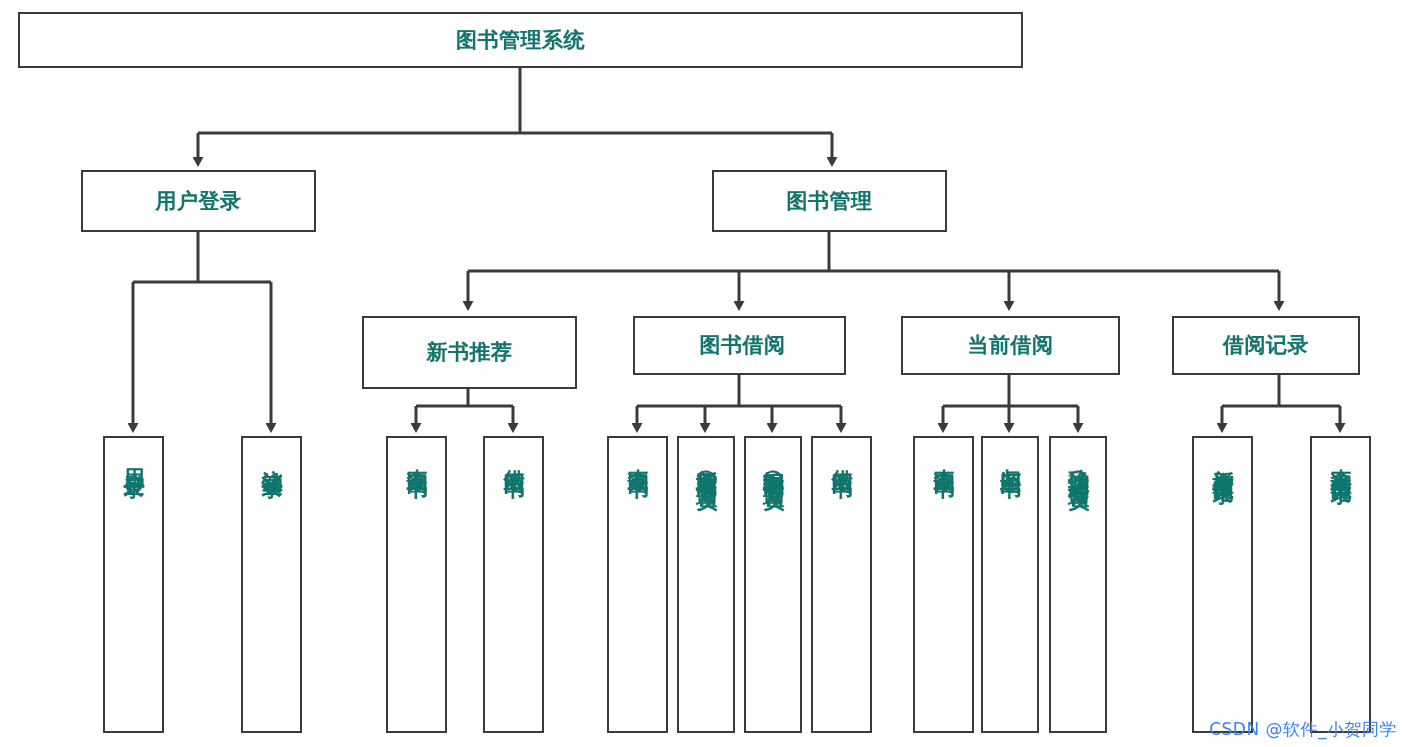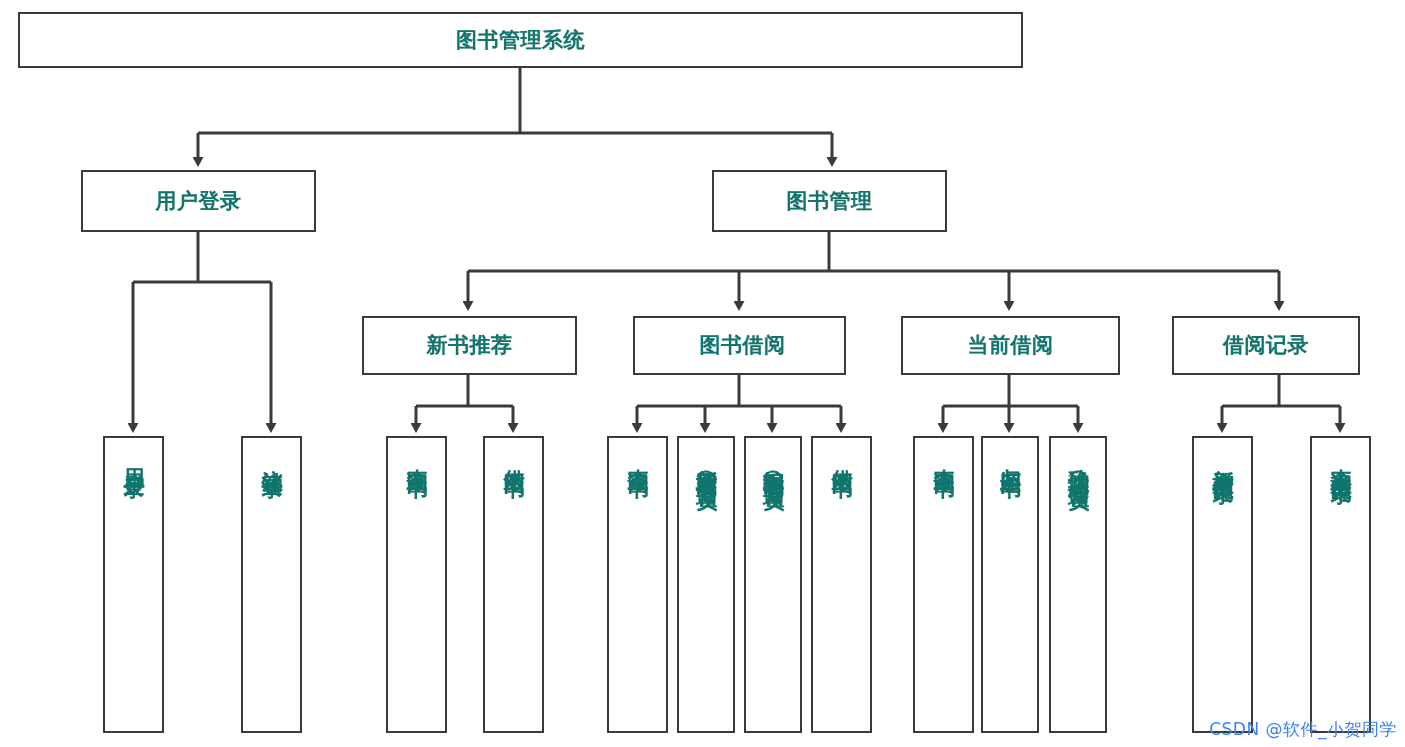--- a/index.html
+++ b/index.html
@@ -123,21 +123,21 @@
     <span class="label">图书管理系统</span>
   </div>
 
   <div class="node" style="left:81px; top:170px; width:235px; height:62px;">
     <span class="label">用户登录</span>
   </div>
   <div class="node" style="left:712px; top:170px; width:235px; height:62px;">
     <span class="label">图书管理</span>
   </div>
 
-  <div class="node" style="left:362px; top:316px; width:215px; height:59px;">
+  <div class="node" style="left:362px; top:316px; width:215px; height:73px;">
     <span class="label">新书推荐</span>
   </div>
   <div class="node" style="left:633px; top:316px; width:213px; height:59px;padding-left:6px;">
     <span class="label">图书借阅</span>
   </div>
   <div class="node" style="left:901px; top:316px; width:219px; height:59px;">
     <span class="label">当前借阅</span>
   </div>
   <div class="node" style="left:1172px; top:316px; width:188px; height:59px;">
     <span class="label">借阅记录</span>

